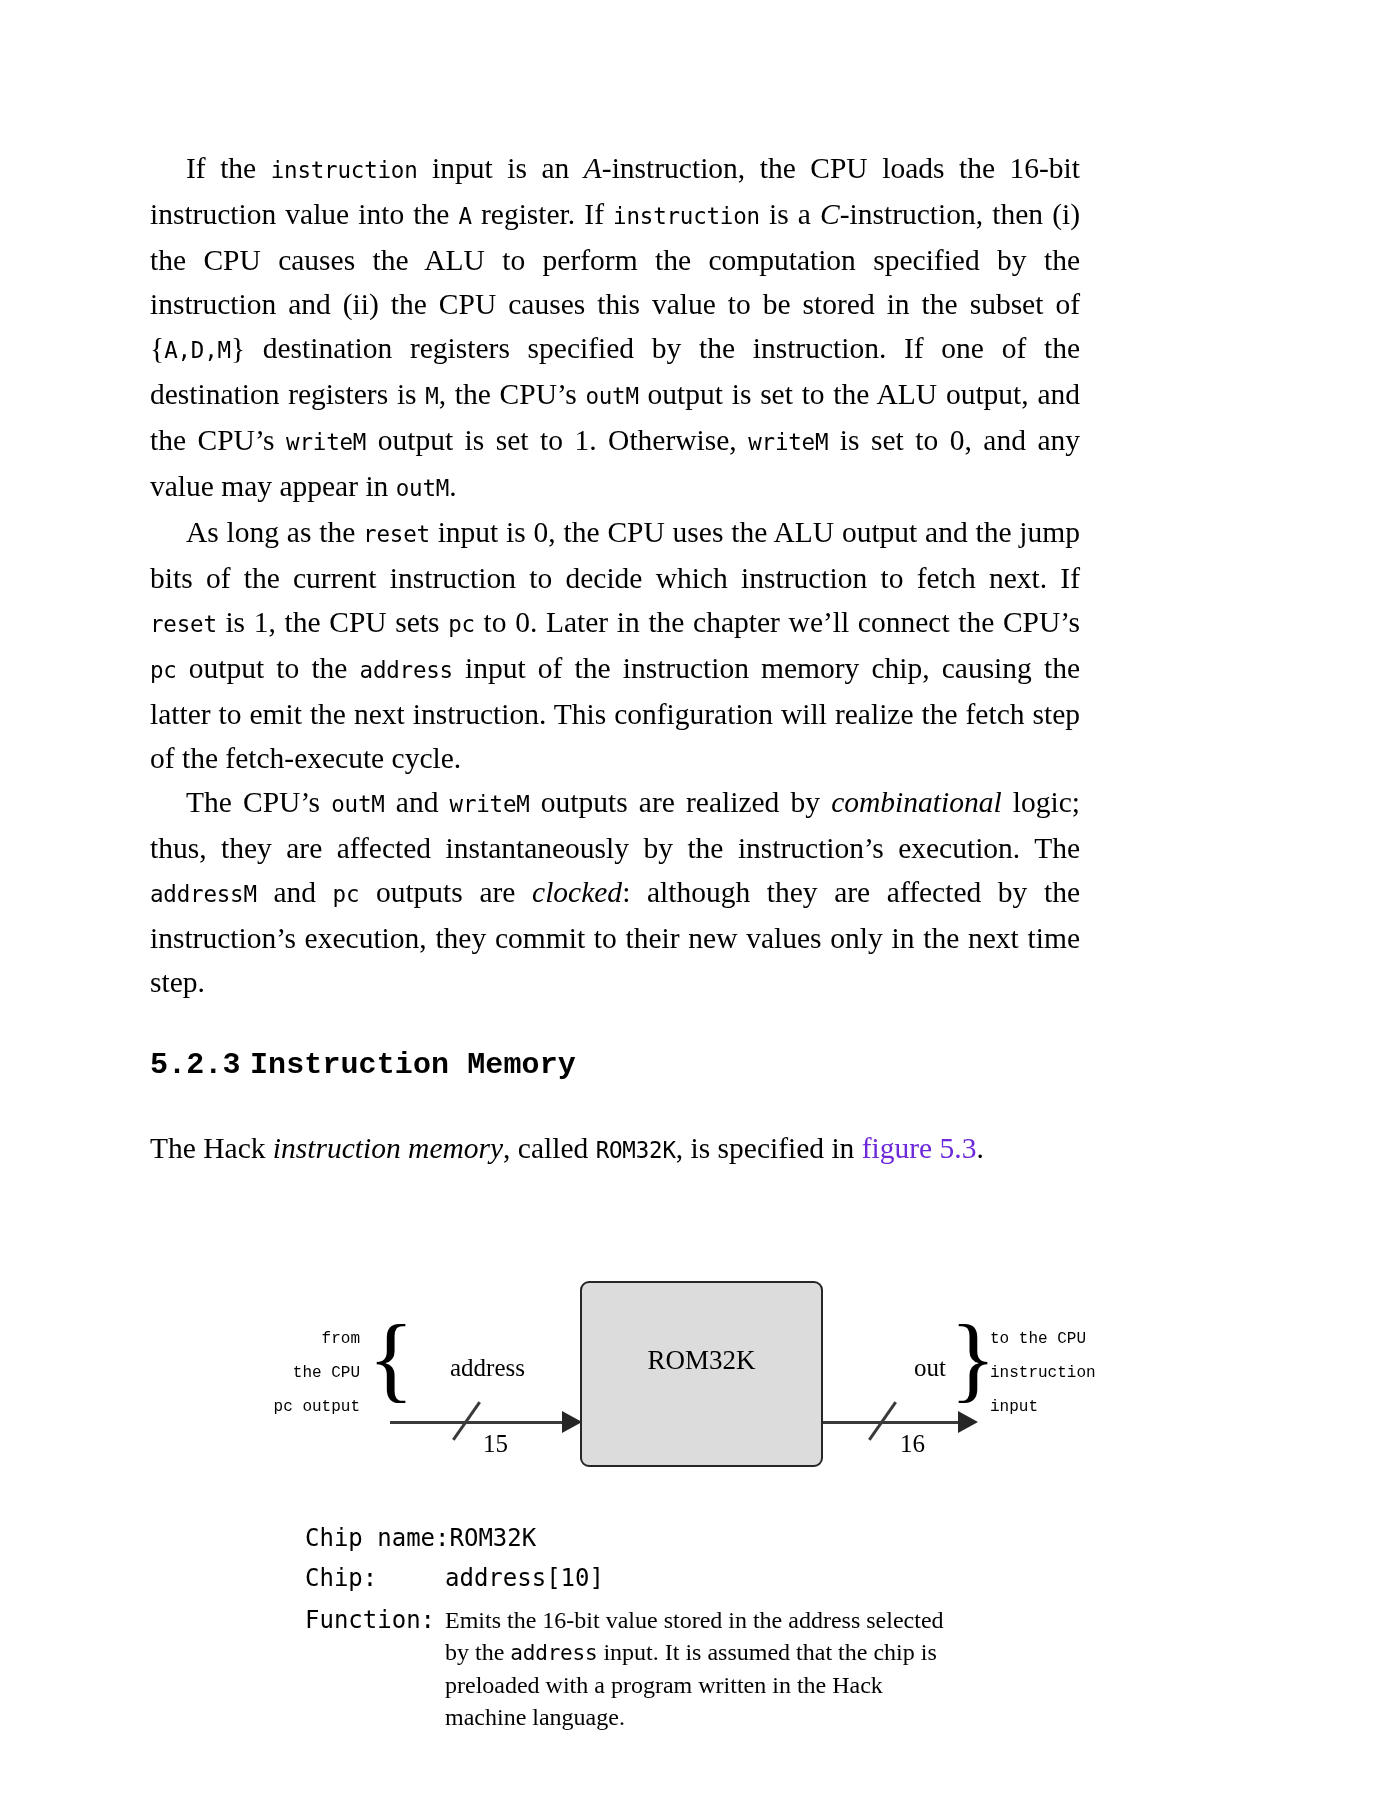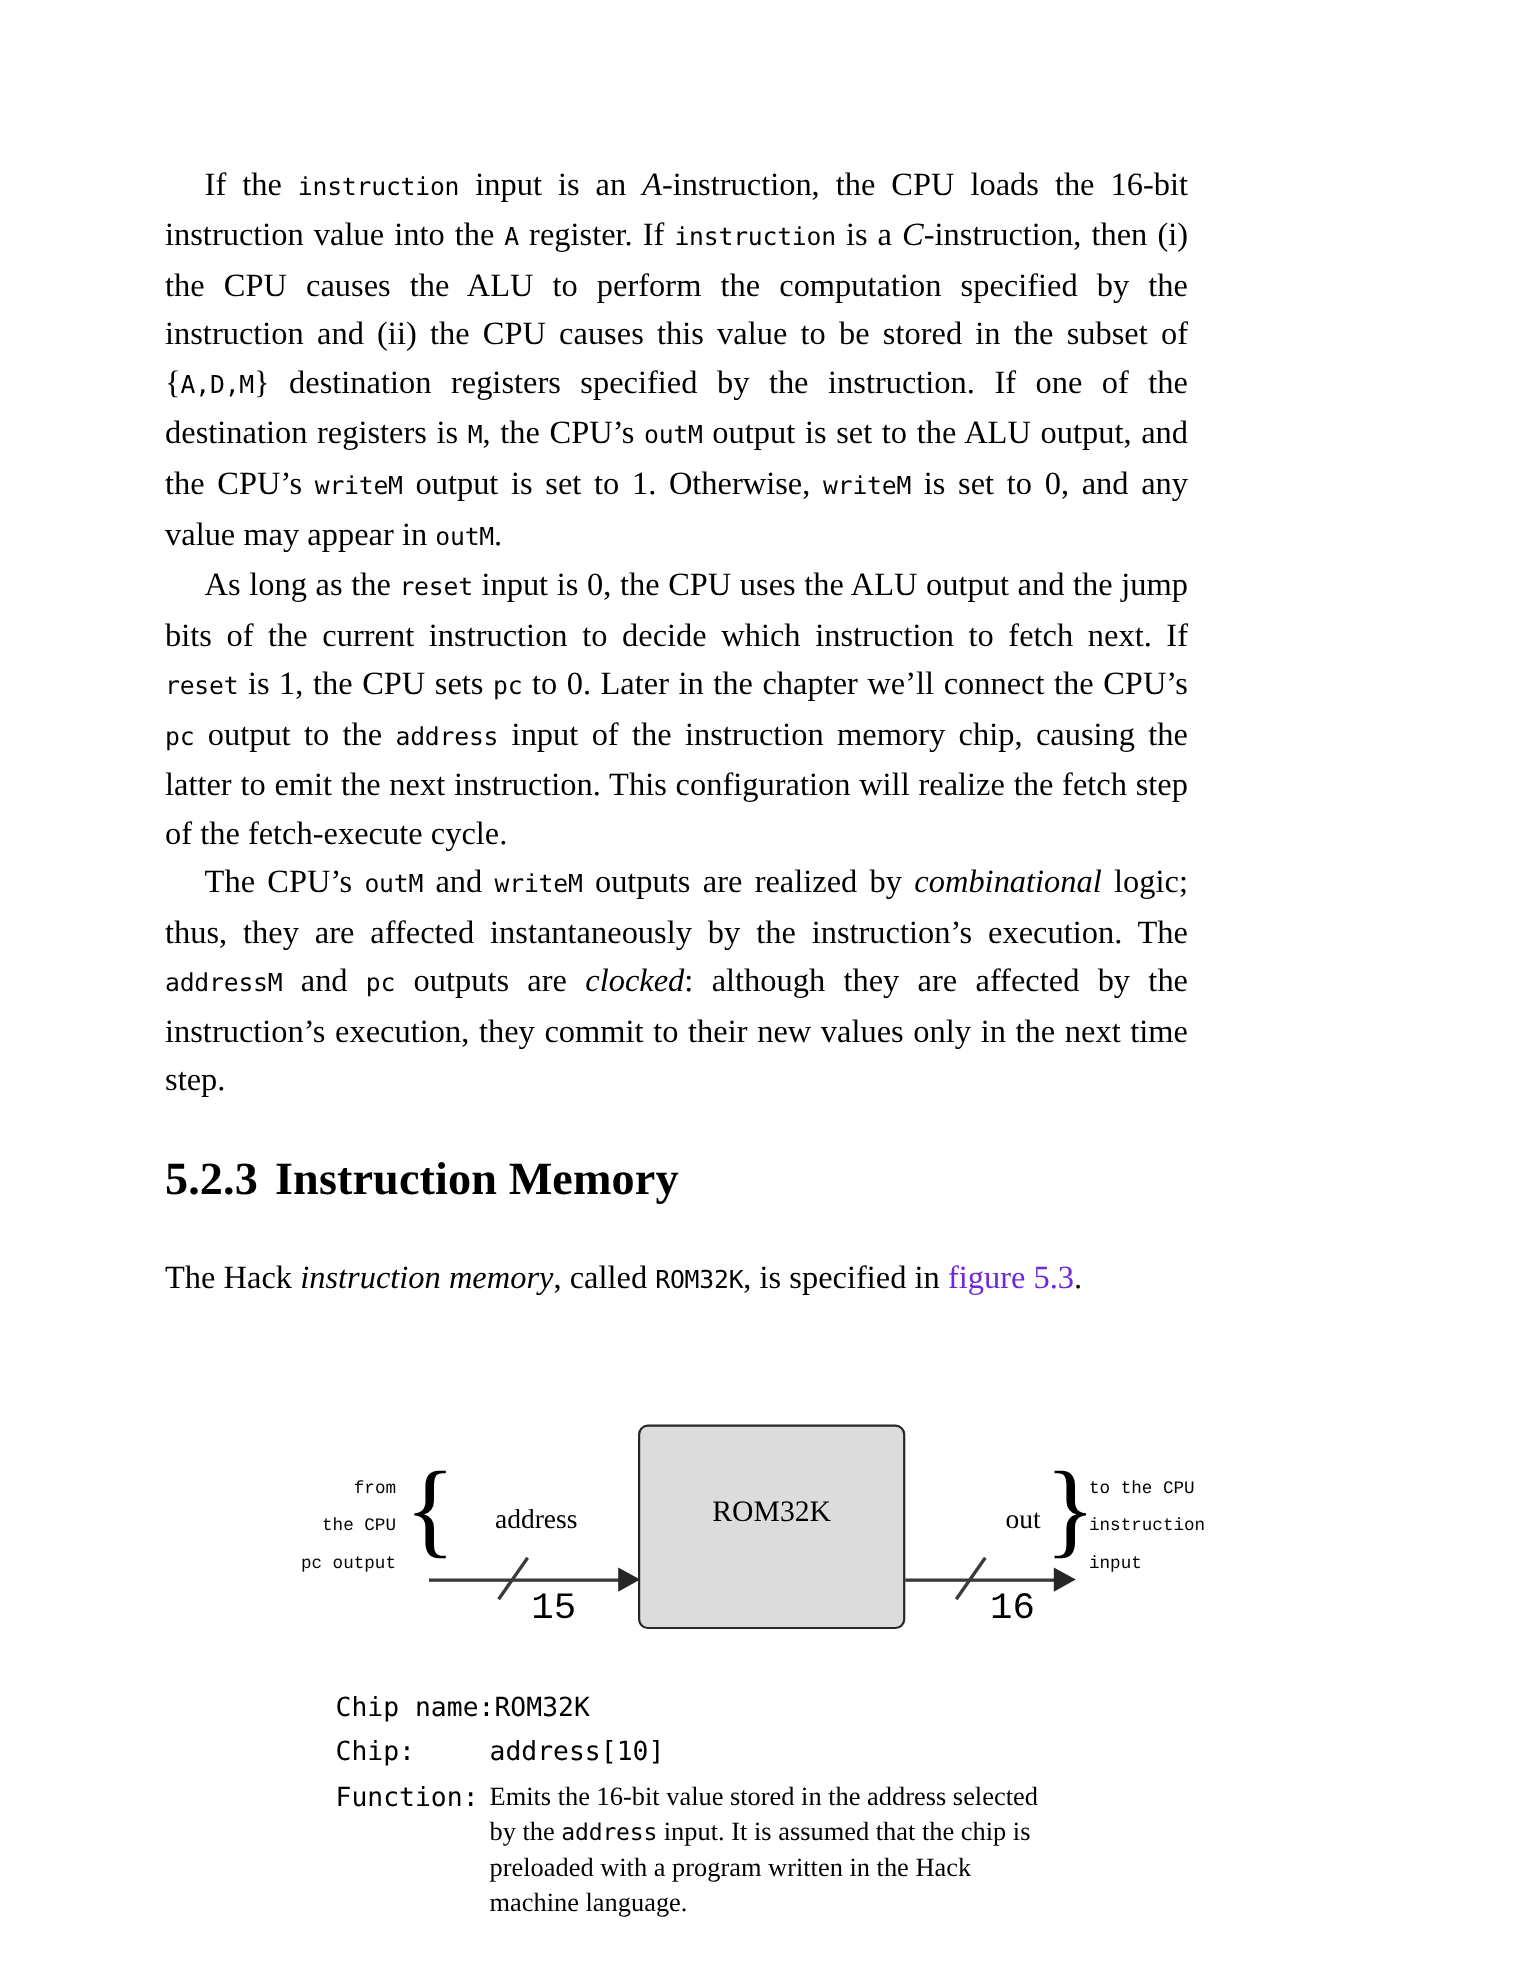--- a/index.html
+++ b/index.html
@@ -39,23 +39,23 @@
     font-family: "DejaVu Sans Mono", "Liberation Mono", monospace;
     font-size: 22.5px;
     letter-spacing: -0.2px;
   }
   .it { font-style: italic; }
 
   
   .section-heading {
     margin: 0;
     padding: 0;
-    font-size: 42px;
+    font-size: 30px;
     font-weight: bold;
-    font-family: Liberation Serif, serif;
+    font-family: Liberation Mono, monospace;
     letter-spacing: 0.1px;
   }
   .section-heading .num {
     display: inline-block;
     width: 100px;
   }
 
   .intro-line {
     font-size: 29.5px;
     line-height: 44px;
@@ -155,22 +155,22 @@
   .pin-name {
     position: absolute;
     font-size: 25px;
     font-family: "Liberation Serif", "DejaVu Serif", serif;
   }
   .pin-name.in  { left: 300px; top: 120px; }
   .pin-name.out { left: 764px; top: 120px; }
 
   .pin-width {
     position: absolute;
-    font-size: 34px;
-    font-family: Liberation Mono, monospace;
+    font-size: 25px;
+    font-family: Liberation Serif, serif;
   }
   .pin-width.in  { left: 333px; top: 196px; }
   .pin-width.out { left: 750px; top: 196px; }
 
   
   .spec {
     position: relative;
     margin-left: 155px;
     margin-top: 18px;
   }

